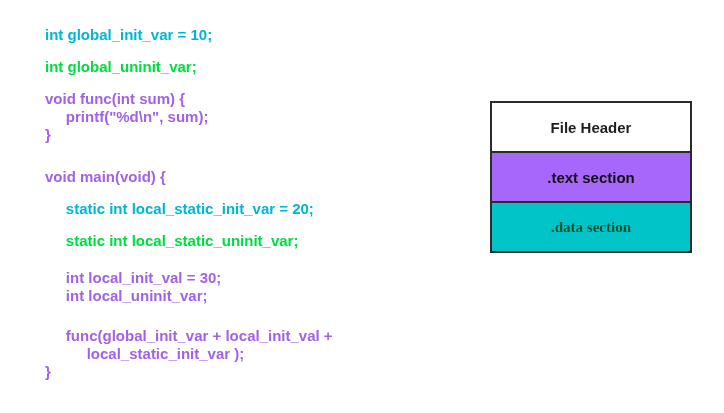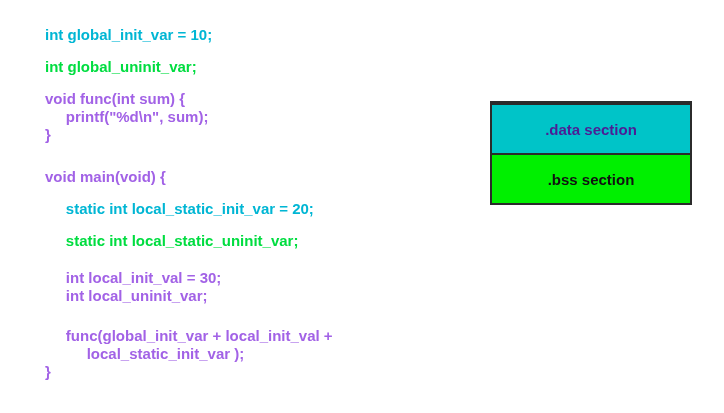--- a/index.html
+++ b/index.html
@@ -55,21 +55,24 @@
 </style>
 </head>
 <body>
 
 <div class="canvas">
 
   <div class="code-panel" id="code-panel"><div class="code-para" style="color: rgb(0, 182, 212); margin-top: 0px;"><div class="code-line">int global_init_var = 10;</div></div><div class="code-para" style="color: rgb(0, 221, 64); margin-top: 14px;"><div class="code-line">int global_uninit_var;</div></div><div class="code-para" style="color: rgb(162, 98, 230); margin-top: 14px;"><div class="code-line">void func(int sum) {</div><div class="code-line">     printf("%d\n", sum);</div><div class="code-line">}</div></div><div class="code-para" style="color: rgb(162, 98, 230); margin-top: 24px;"><div class="code-line">void main(void) {</div></div><div class="code-para" style="color: rgb(0, 182, 212); margin-top: 14px;"><div class="code-line">     static int local_static_init_var = 20;</div></div><div class="code-para" style="color: rgb(0, 221, 64); margin-top: 14px;"><div class="code-line">     static int local_static_uninit_var;</div></div><div class="code-para" style="color: rgb(162, 98, 230); margin-top: 19px;"><div class="code-line">     int local_init_val = 30;</div><div class="code-line">     int local_uninit_var;</div></div><div class="code-para" style="color: rgb(162, 98, 230); margin-top: 22px;"><div class="code-line">     func(global_init_var + local_init_val +</div><div class="code-line">          local_static_init_var );</div><div class="code-line">}</div></div></div>
 
 
   <div class="diagram-box" id="diagram-box" style="border: 2px solid rgb(43, 43, 43);">
-      <div class="diagram-row" style="background: rgb(0, 196, 200); color: #4c1d95; border-top: 2px solid rgb(43, 43, 43);">
+      <div class="diagram-row" style="background: rgb(255, 255, 255); color: rgb(31, 31, 31);">
+        <span>File Header</span>
+      </div>
+      <div class="diagram-row" style="background: rgb(167, 103, 250); color: rgb(17, 17, 17); border-top: 2px solid rgb(43, 43, 43);">
+        <span>.text section</span>
+      </div>
+      <div class="diagram-row" style="background: rgb(0, 196, 200); color: #14532d; border-top: 2px solid rgb(43, 43, 43); font-family: Liberation Serif, serif;">
         <span>.data section</span>
-      </div>
-      <div class="diagram-row" style="background: rgb(0, 240, 0); color: rgb(17, 17, 17); border-top: 2px solid rgb(43, 43, 43);">
-        <span>.bss section</span>
       </div>
     </div>
 
 </div>
 
 </body></html>

